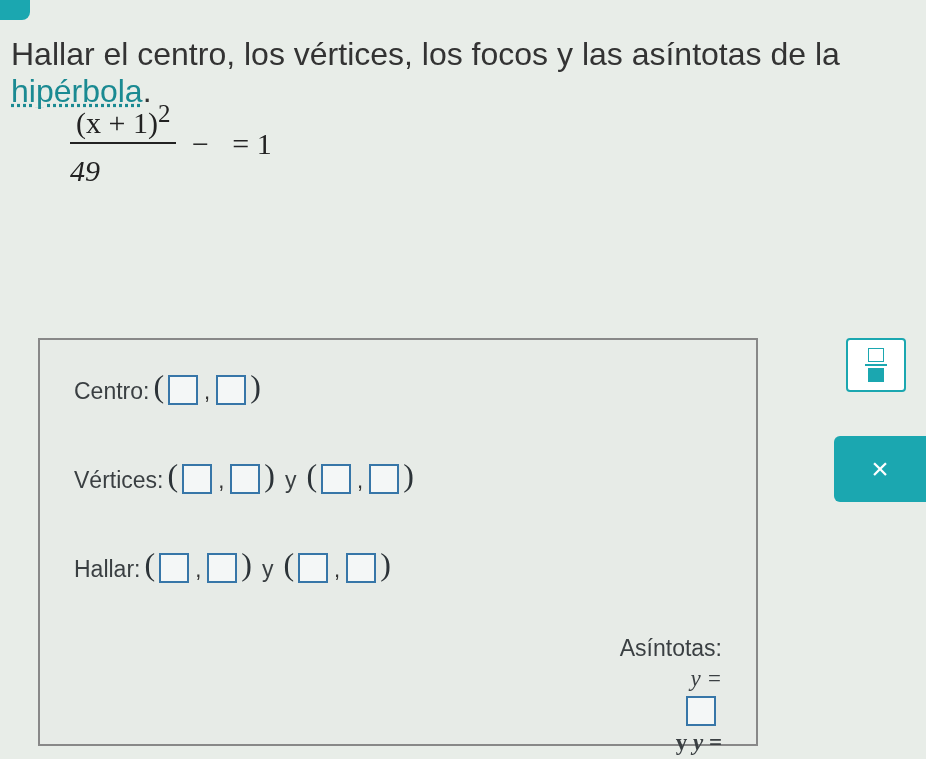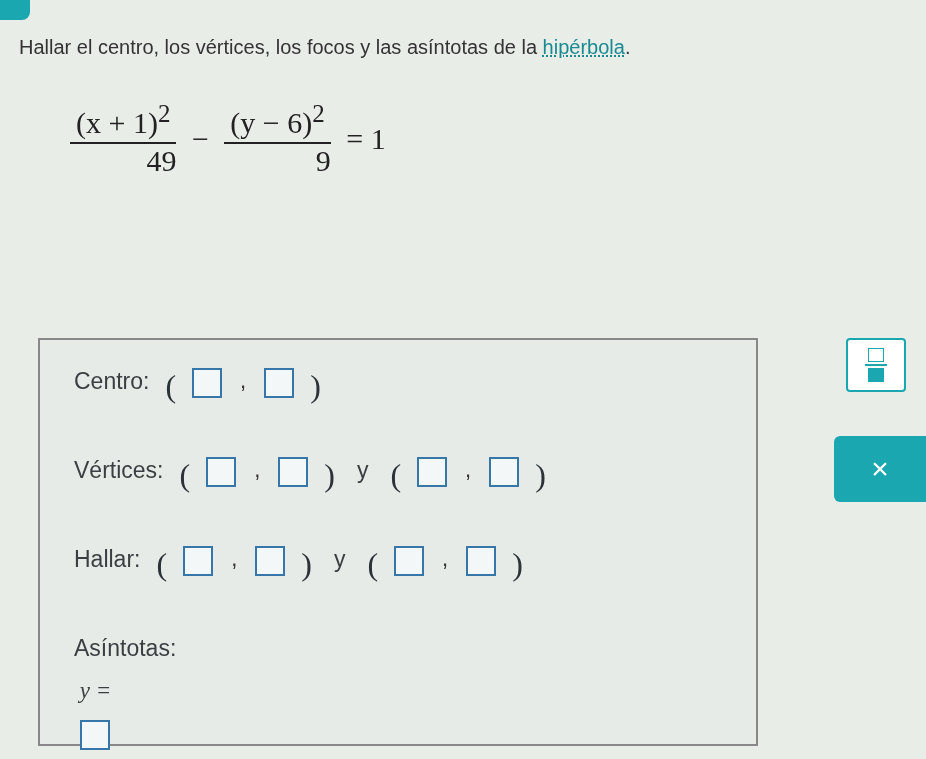--- a/index.html
+++ b/index.html
@@ -17,62 +17,62 @@
     left: 0;
     width: 30px;
     height: 20px;
     background: #1ba7b0;
     border-radius: 0 0 8px 0;
   }
   .problem-text {
     position: absolute;
     top: 36px;
     left: 0;
-    font-size: 20px;
+    font-size: 32px;
     color: #333;
-    padding-left: 19px;
+    padding-left: 11px;
   }
   .hyperlink {
     color: #1a8a92;
     text-decoration: underline;
     text-decoration-style: dotted;
   }
   .equation {
     position: absolute;
     top: 100px;
     left: 70px;
     font-size: 30px;
     color: #222;
     font-family: 'Times New Roman', serif;
   }
   .frac {
     display: inline-block;
-    text-align: right;
+    text-align: left;
     vertical-align: middle;
   }
   .frac .num { display:block; border-bottom: 2px solid #222; padding: 0 6px 2px 6px; }
-  .frac .den { display:block; padding-top: 0; }
+  .frac .den { display:block; padding-top: 10px; font-style: italic; }
   .eq-rest { vertical-align: middle; margin: 0 8px; }
   .answer-panel {
     position: absolute;
     top: 338px;
     left: 38px;
     width: 720px;
     height: 408px;
     border: 2px solid #888;
     background: rgba(230,234,230,0.6);
     padding: 28px 34px;
   }
   .answer-row {
     font-size: 23px;
     color: #3a3f42;
     margin-bottom: 52px;
     display:flex;
-    align-items:flex-start;
-    gap: 16px;
+    align-items:flex-end;
+    gap: 4px;
   }
   .paren {
     font-size: 32px;
     color: #2c3338;
     font-family: 'Times New Roman', serif;
   }
   .input-box {
     display:inline-block;
     width: 30px;
     height: 30px;
@@ -134,24 +134,20 @@
 <div class="problem-text">
   <span>Hallar el centro, los vértices, los focos y las asíntotas de la </span><a class="hyperlink" href="#">hipérbola</a><span>.</span>
 </div>
 
 <div class="equation">
   <span class="frac">
     <span class="num"><span>(x + 1)</span><sup>2</sup></span>
     <span class="den">49</span>
   </span>
   <span class="eq-rest">−</span>
-  <span class="frac">
-    <span class="num"><span>(y − 6)</span><sup>2</sup></span>
-    <span class="den">9</span>
-  </span>
   <span class="eq-rest">= 1</span>
 </div>
 
 <div class="answer-panel">
 
   <div class="answer-row">
     <span>Centro:</span>
     <span class="paren">(</span>
     <span class="input-box active"></span>
     <span class="comma">,</span>

